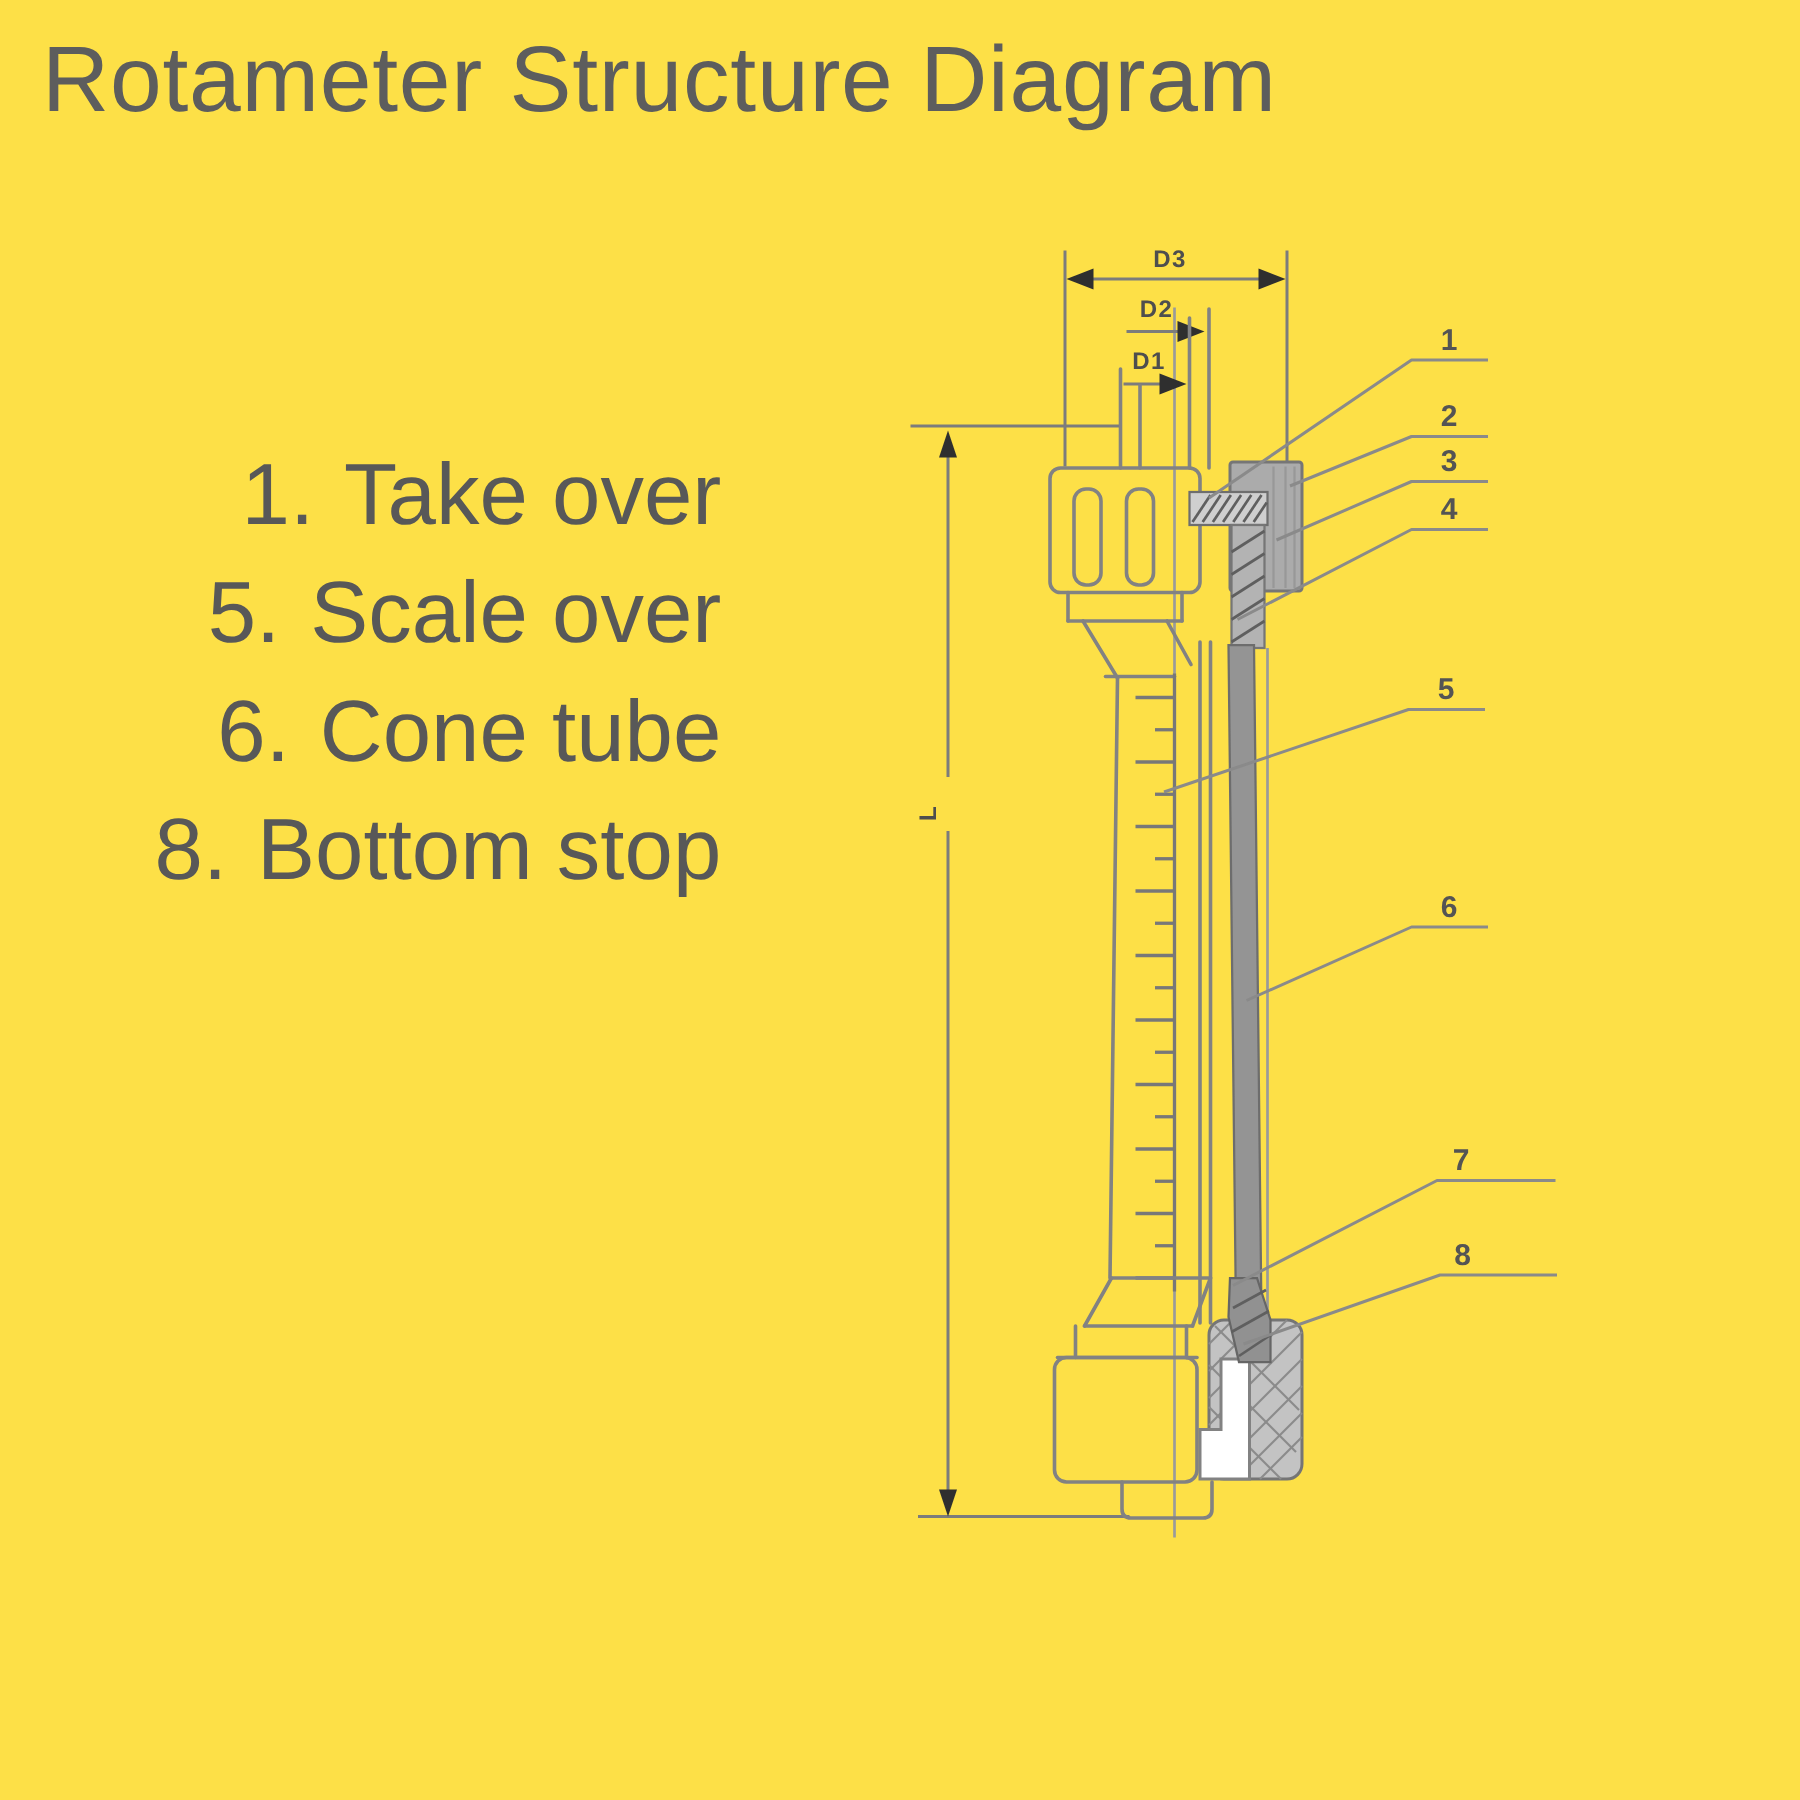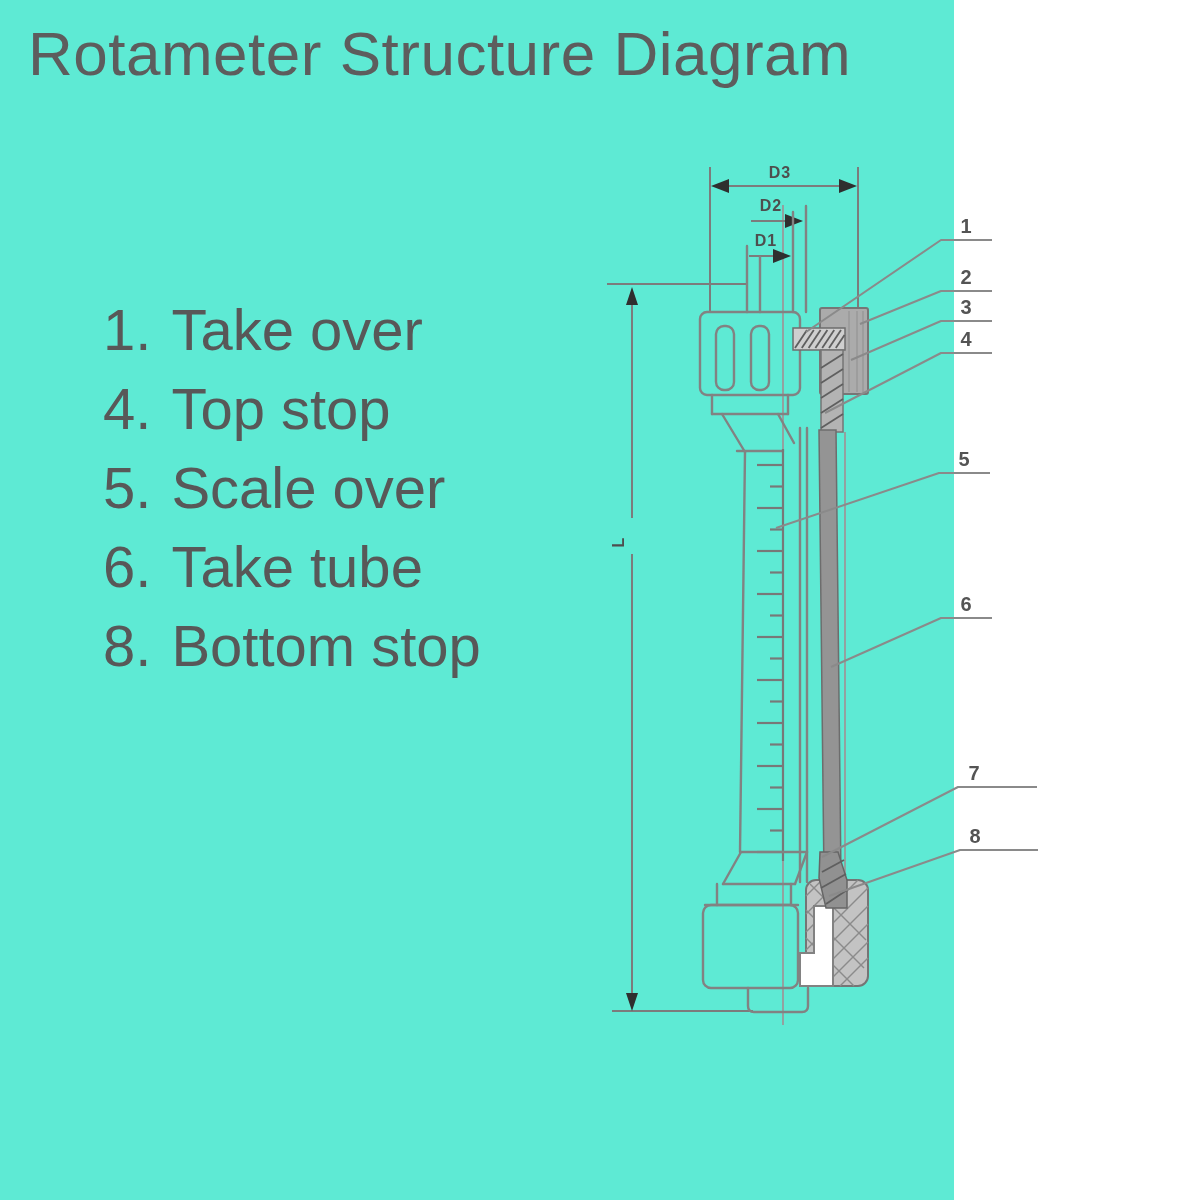--- a/index.html
+++ b/index.html
@@ -6,23 +6,23 @@
     margin: 0;
     padding: 0;
     width: 1200px;
     height: 1200px;
     background: #ffffff;
     overflow: hidden;
     font-family: "Liberation Sans", sans-serif;
   }
   .stage {
     position: relative;
-    width: 954px;
+    width: 1200px;
     height: 1200px;
-    background: #5eead4;
+    background: #fde047;
   }
   .title {
     position: absolute;
     left: 28px;
     top: 18px;
     margin: 0;
     font-size: 62px;
     font-weight: 400;
     color: #5d5d5d;
     letter-spacing: 0.5px;
@@ -34,20 +34,21 @@
     top: 290px;
     margin: 0;
     padding: 0;
     list-style: none;
   }
   .parts-list li {
     font-size: 58px;
     line-height: 79px;
     color: #585858;
     white-space: nowrap;
+    text-align: right;
   }
   .parts-list .num { display: inline-block; }
   .parts-list .lbl { display: inline-block; margin-left: 20px; }
   svg.diagram {
     position: absolute;
     left: 0;
     top: 0;
   }
   
   .ln       { stroke: #828282; stroke-width: 2.4; fill: none; stroke-linecap: round; }
@@ -78,23 +79,22 @@
 </style>
 </head>
 <body>
 
 <div class="stage">
 
   <h1 class="title">Rotameter Structure Diagram</h1>
 
   <ol class="parts-list">
     <li><span class="num">1.</span><span class="lbl">Take over</span></li>
-    <li><span class="num">4.</span><span class="lbl">Top stop</span></li>
     <li><span class="num">5.</span><span class="lbl">Scale over</span></li>
-    <li><span class="num">6.</span><span class="lbl">Take tube</span></li>
+    <li><span class="num">6.</span><span class="lbl">Cone tube</span></li>
     <li><span class="num">8.</span><span class="lbl">Bottom stop</span></li>
   </ol>
 
   <svg class="diagram" width="1200" height="1200" viewBox="0 0 1200 1200">
 
     <line class="ln-thin" x1="783" y1="205" x2="783" y2="1025"></line>
 
     <g>
       <line class="ln-dim" x1="607" y1="284" x2="748" y2="284"></line>
       <line class="ln-dim" x1="612" y1="1011" x2="753" y2="1011"></line>

